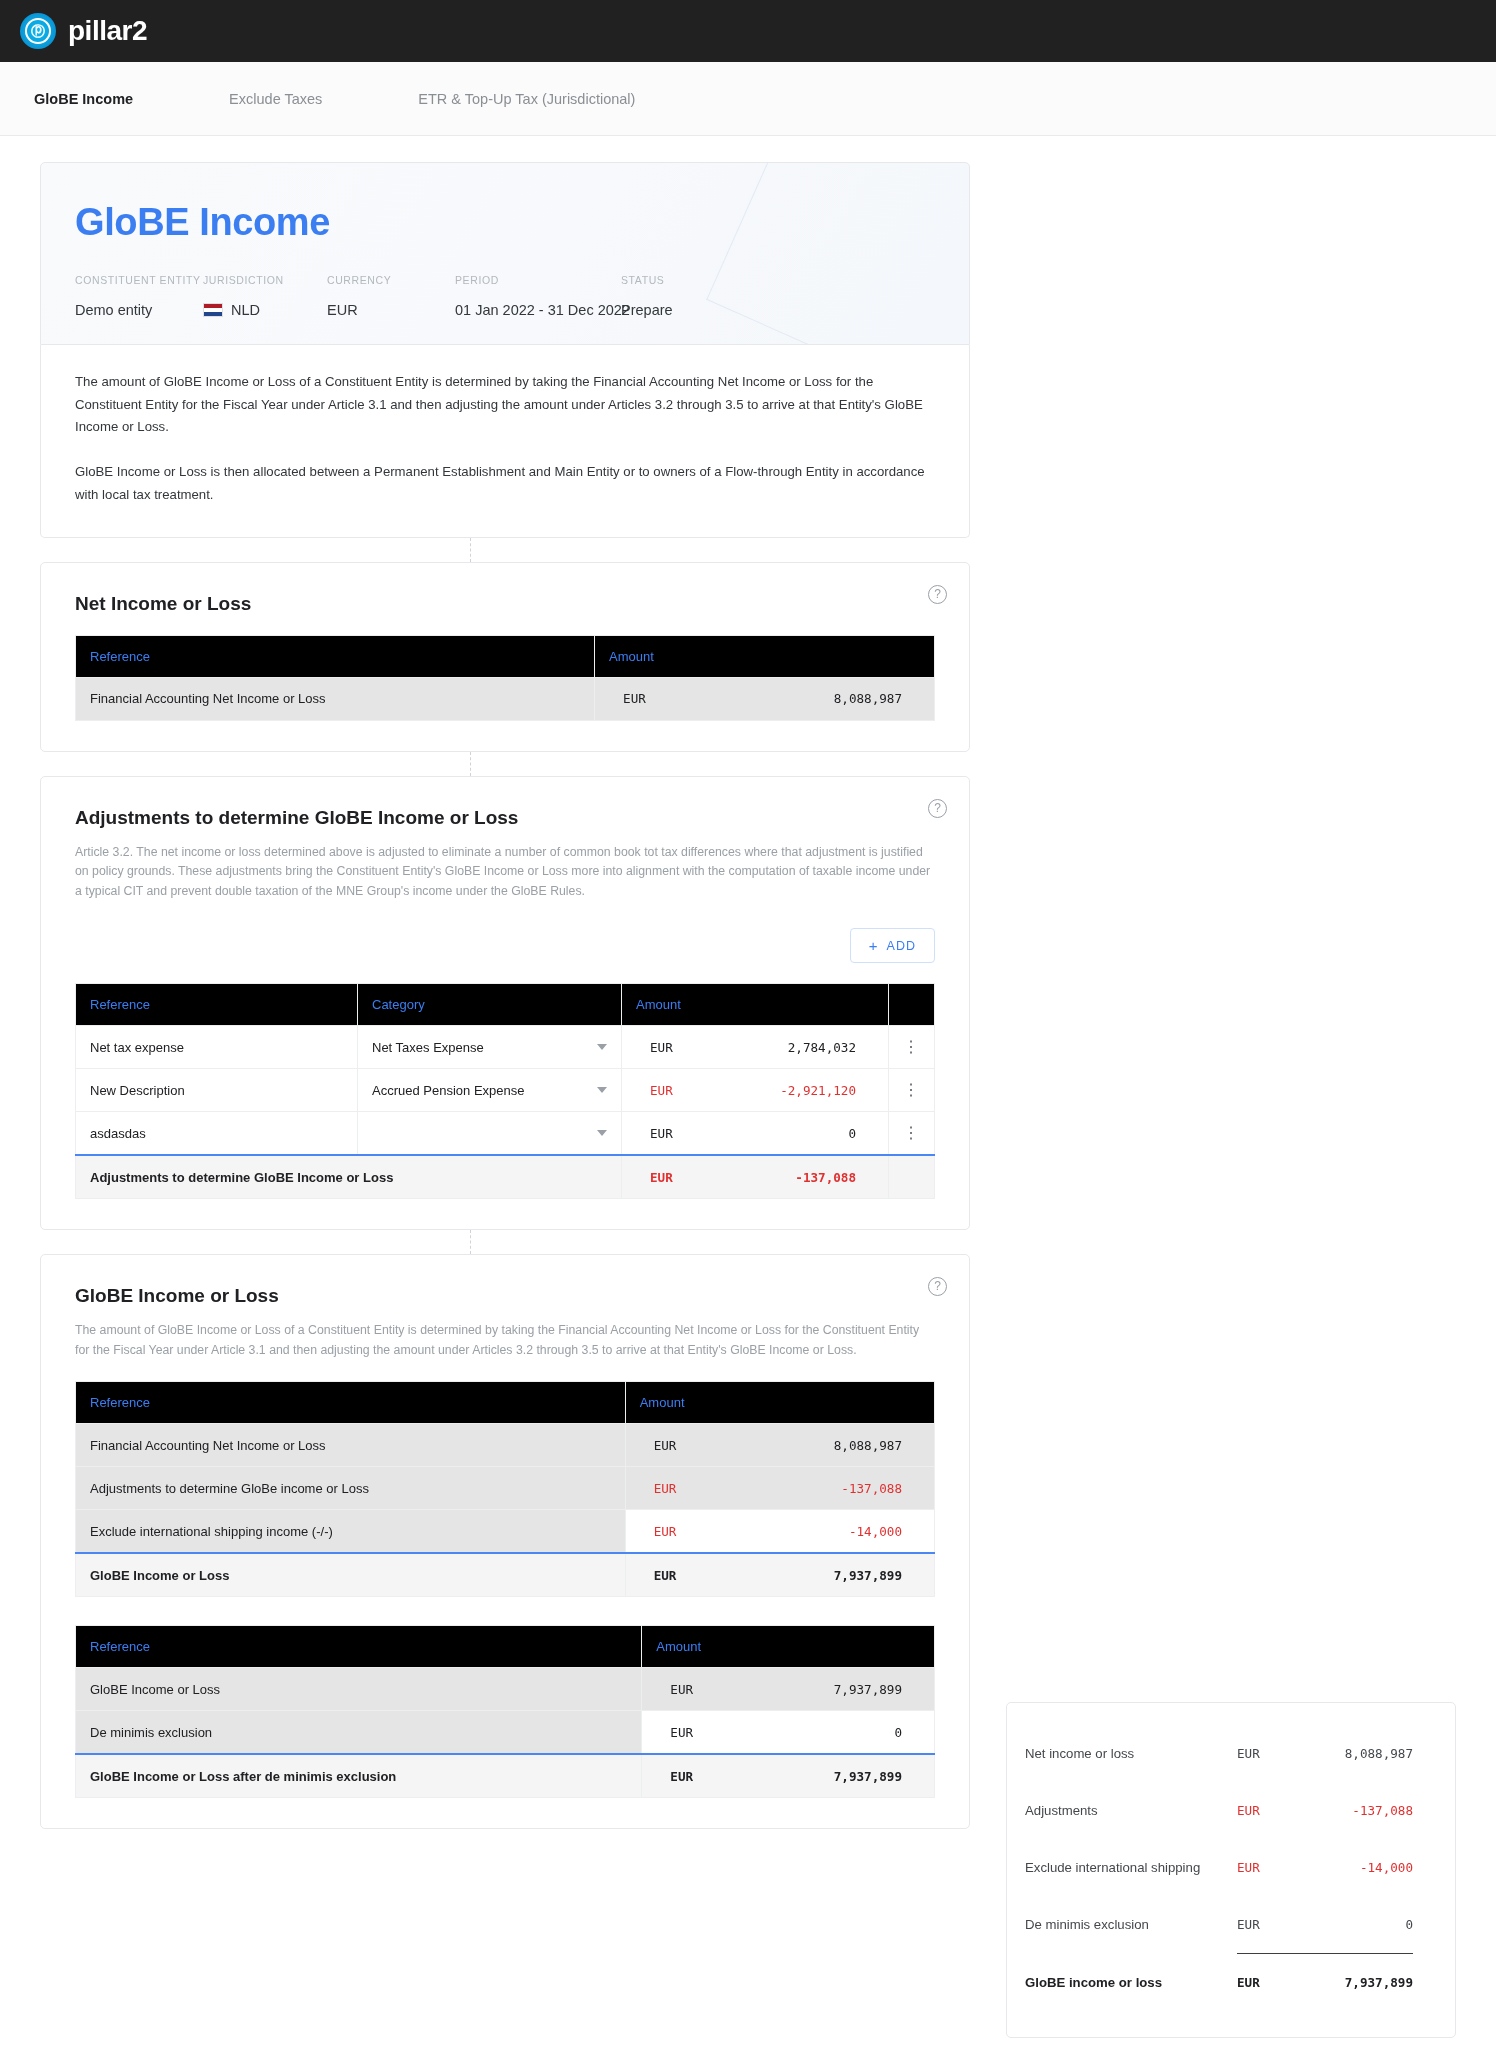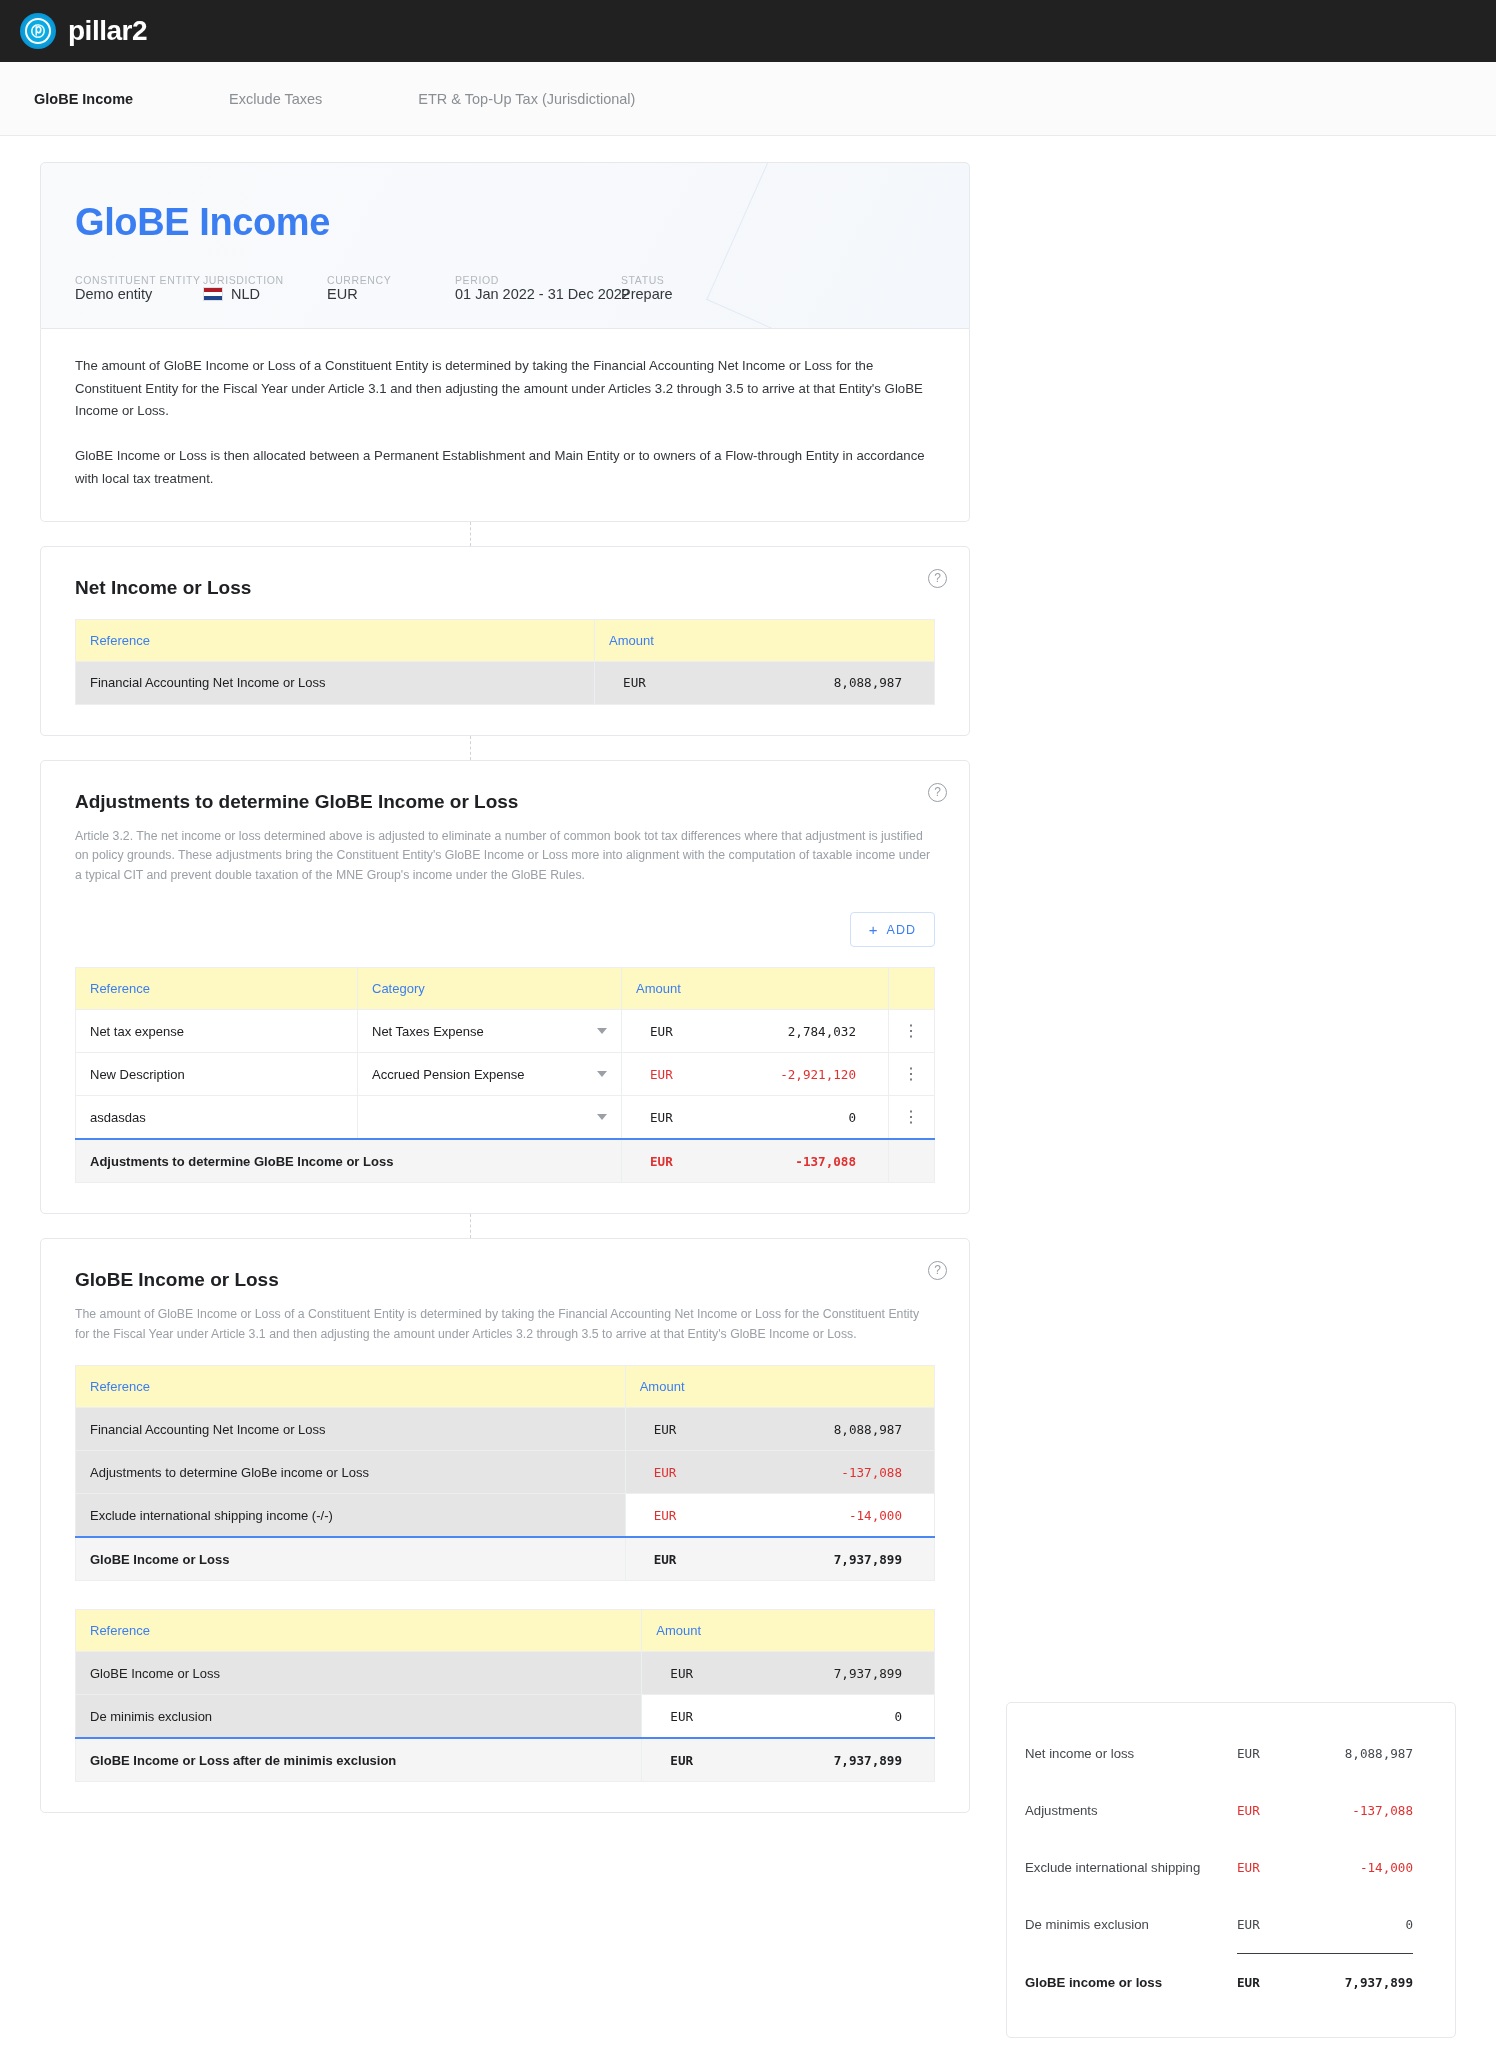--- a/index.html
+++ b/index.html
@@ -84,21 +84,21 @@
     transform: rotate(24deg);
     pointer-events:none;
   }
   .hero h1 {
     font-size: 38px; font-weight: 700; color: #3b7ef2; letter-spacing: -0.4px;
     margin-bottom: 30px;
   }
   .meta-row { display: flex; align-items: flex-start; }
   .meta-label {
     font-size: 10.5px; letter-spacing: 0.6px; color: #b3b8bd; text-transform: uppercase;
-    margin-bottom: 0; white-space: nowrap;
+    margin-bottom: 16px; white-space: nowrap;
   }
   .meta-value { font-size: 14.5px; color: #33373b; white-space: nowrap; display:flex; align-items:center; }
   .m1 { width: 128px; } .m2 { width: 124px; } .m3 { width: 128px; }
   .m4 { width: 166px; } .m5 { width: 140px; }
   .flag {
     width: 20px; height: 14px; margin-right: 8px; flex:none;
     background: linear-gradient(to bottom, #ae1c28 0 33.33%, #ffffff 33.33% 66.66%, #21468b 66.66% 100%);
     border: 1px solid #dcdfe3;
   }
 
@@ -135,21 +135,21 @@
   
   table.t { width: 100%; border-collapse: collapse; border: 1px solid #e6e8eb; margin-top: 20px; }
   table.t th, table.t td {
     border: 1px solid #eceef0;
     padding: 0 14px;
     height: 42px;
     font-size: 13px;
     text-align: left;
     vertical-align: middle;
   }
-  table.t th { color: #3b7ef2; font-weight: 400; background: #fef9c3; }
+  table.t th { color: #3b7ef2; font-weight: 400; background: #000000; }
   table.t tr.alt td { background: #e5e5e5; }
   td.amtcell { padding: 0; }
   .amtwrap { display: flex; align-items: center; height: 42px; }
   .amtwrap .c { width: 58px; padding-left: 14px; font-family:"DejaVu Sans Mono",monospace; font-size:12.6px; }
   .amtwrap .v { flex: 1; text-align: right; padding-right: 18px; font-family:"DejaVu Sans Mono",monospace; font-size:12.6px; }
   .neg, .neg .c, .neg .v { color: #e03131 !important; }
   tr.total td { background: #f5f5f5; font-weight: 700; border-top: 2px solid #4a87f5; }
   tr.total .amtwrap .c, tr.total .amtwrap .v { font-weight: 700; }
   tr.focus-amt td.amtcell { border-bottom: 2px solid #4a87f5; }
 

